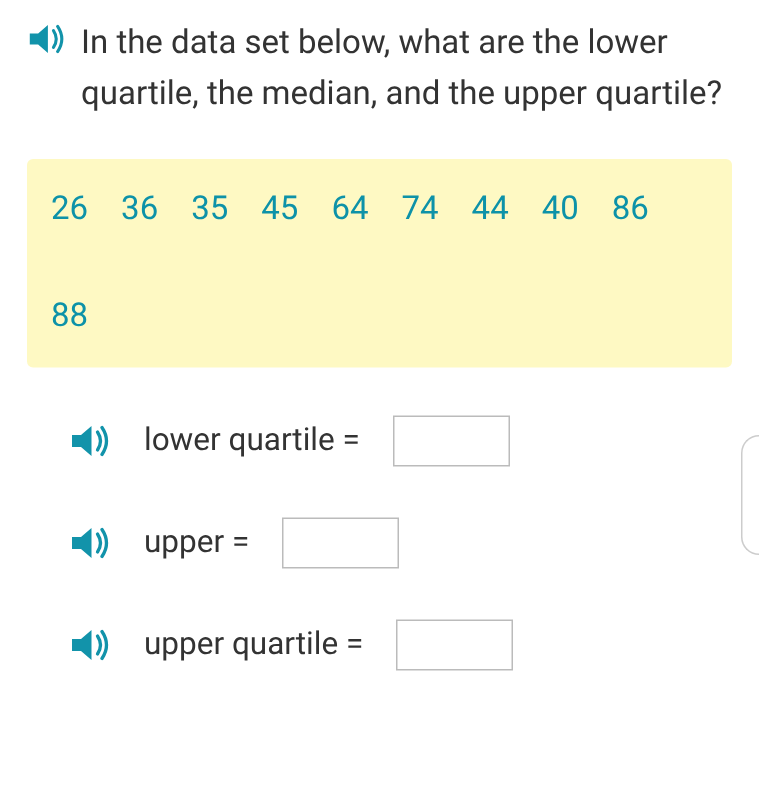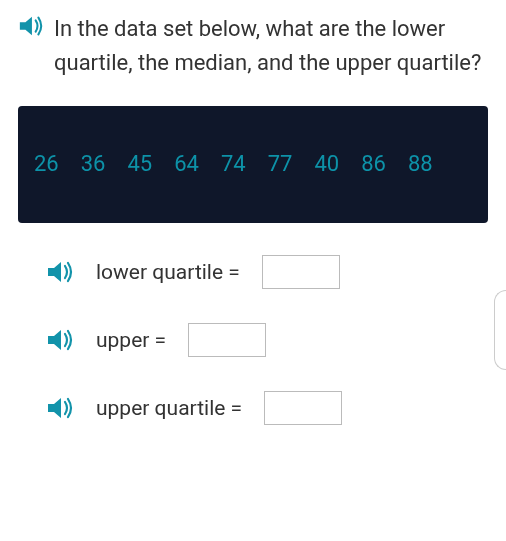--- a/index.html
+++ b/index.html
@@ -30,23 +30,23 @@
     .speaker-icon svg {
       width: 100%;
       height: 100%;
     }
     .question-text {
       font-size: 22px;
       line-height: 1.55;
       color: #333;
     }
     .data-box {
-      background: #0f172a;
+      background: #fef9c3;
       border-radius: 4px;
-      padding: 34px 16px;
+      padding: 10px 16px;
       margin-top: 26px;
       margin-bottom: 32px;
     }
     .data-numbers {
       display: flex;
       flex-wrap: wrap;
       gap: 22px;
       font-size: 22px;
       color: #0d92a8;
       font-weight: 400;
@@ -105,24 +105,25 @@
       <path d="M 22 3 Q 28 12 22 21" stroke="#1293aa" stroke-width="2.2" fill="none" stroke-linecap="round"></path>
     </svg>
   </div>
   <div class="question-text">In the data set below, what are the lower quartile, the median, and the upper quartile?</div>
 </div>
 
 <div class="data-box">
   <div class="data-numbers">
     <span>26</span>
     <span>36</span>
+    <span>35</span>
     <span>45</span>
     <span>64</span>
     <span>74</span>
-    <span>77</span>
+    <span>44</span>
     <span>40</span>
     <span>86</span>
     <span>88</span>
   </div>
 </div>
 
 <div class="answer-section">
 
   <div class="answer-row">
     <div class="speaker-icon">

